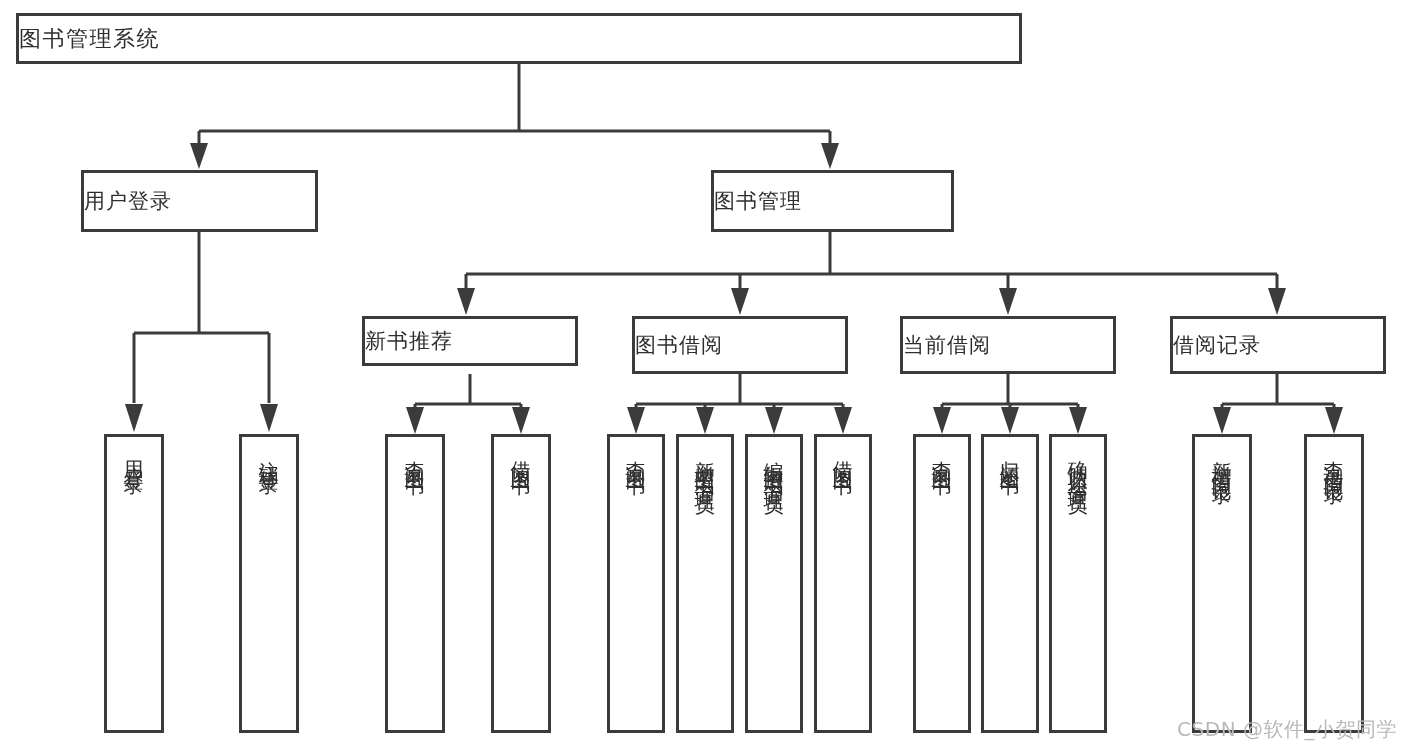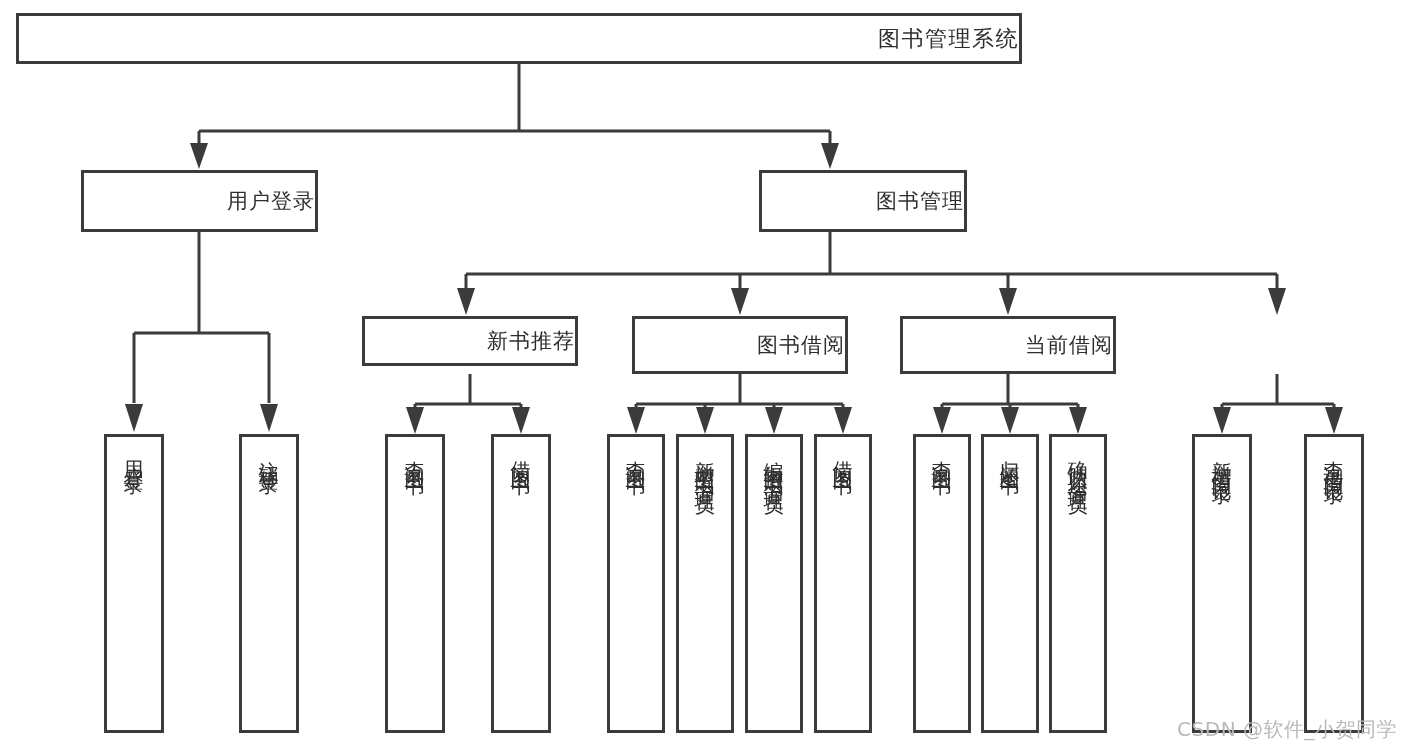--- a/index.html
+++ b/index.html
@@ -38,21 +38,21 @@
     stroke: none;
   }
   
   .node {
     position: absolute;
     box-sizing: border-box;
     background: #ffffff;
     border: 3px solid #3b3b3b;
     display: flex;
     align-items: center;
-    justify-content: flex-end;
+    justify-content: flex-start;
     z-index: 2;
   }
   .node-label {
     color: #2e2e2e;
     text-align: center;
     line-height: 1.15;
     white-space: nowrap;
   }
   
   .node.horizontal .node-label {
@@ -164,36 +164,39 @@
   </svg>
 
   <div class="node root horizontal" style="left:16px; top:13px; width:1006px; height:51px;">
     <span class="node-label">图书管理系统</span>
   </div>
 
   <div class="node horizontal" style="left:81px; top:170px; width:237px; height:62px;">
     <span class="node-label">用户登录</span>
   </div>
 
-  <div class="node horizontal" style="left:711px; top:170px; width:208px; height:62px;margin-left:48px;">
+  <div class="node horizontal" style="left:711px; top:170px; width:243px; height:62px;">
     <span class="node-label">图书管理</span>
   </div>
 
   <div class="node horizontal" style="left:362px; top:316px; width:216px; height:50px;">
     <span class="node-label">新书推荐</span>
   </div>
 
   <div class="node horizontal" style="left:632px; top:316px; width:216px; height:58px;">
     <span class="node-label">图书借阅</span>
   </div>
 
   <div class="node horizontal" style="left:900px; top:316px; width:216px; height:58px;">
     <span class="node-label">当前借阅</span>
   </div>
 
+  <div class="node horizontal" style="left:1170px; top:316px; width:216px; height:58px;">
+    <span class="node-label">借阅记录</span>
+  </div>
 
   <div class="node leaf" style="left:104px; top:434px; width:60px; height:299px;">
     <span class="node-label">用户登录</span>
   </div>
 
   <div class="node leaf" style="left:239px; top:434px; width:60px; height:299px;">
     <span class="node-label">注销登录</span>
   </div>
 
   <div class="node leaf" style="left:385px; top:434px; width:60px; height:299px;">

